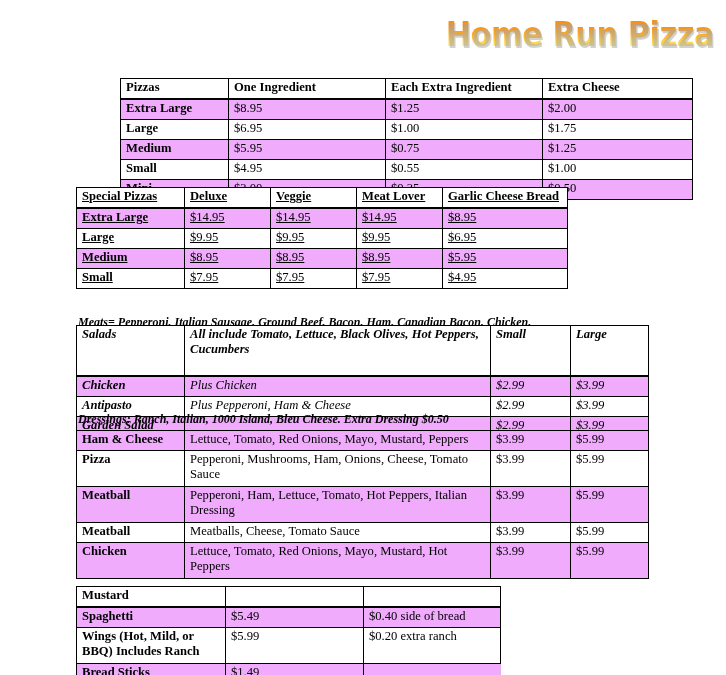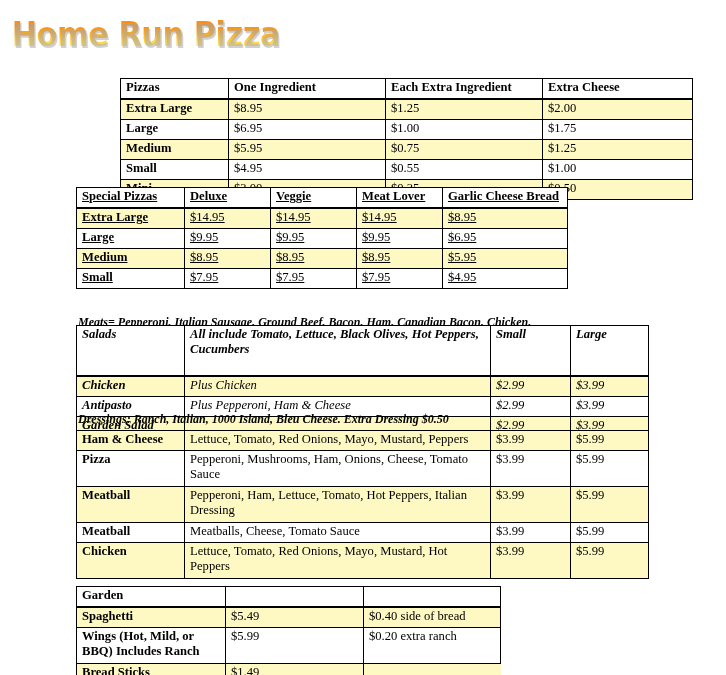--- a/index.html
+++ b/index.html
@@ -21,21 +21,21 @@
     height: 675px;
     background: #ffffff;
   }
 
   
   .title-wrap {
     position: absolute;
     left: 0;
     top: 17px;
     width: 726px;
-    text-align: left;
+    text-align: right;
   }
   .menu-title {
     display: inline-block;
     font-family: "DejaVu Sans", sans-serif;
     font-weight: bold;
     font-size: 33px;
     line-height: 36px;
     letter-spacing: -0.5px;
     transform: scaleX(0.92);
     transform-origin: center;
@@ -69,21 +69,21 @@
     background: #ffffff;
     height: 16px;
   }
   
   table.menu tr.hdr td {
     font-weight: bold;
     border-bottom: 2px solid #000000;
   }
   
   table.menu tr.shade td {
-    background: #fef9c3;
+    background: #f0abfc;
   }
   
   table.menu td.rowlabel {
     font-weight: bold;
   }
   
   table.menu td.nocell {
     border: 0;
     background: transparent;
   }
@@ -294,21 +294,21 @@
   </table>
 
   <table class="menu" id="tbl-extras">
     <colgroup>
       <col style="width:149px">
         <col style="width:138px">
         <col style="width:137px">
     </colgroup>
     <tbody>
       <tr class="hdr">
-        <td>Garden</td>
+        <td>Mustard</td>
         <td></td>
         <td></td>
       </tr>
       <tr class="shade">
         <td class="rowlabel">Spaghetti</td>
         <td>$5.49</td>
         <td>$0.40 side of bread</td>
       </tr>
       <tr>
         <td class="rowlabel" style="height:32px">Wings (Hot, Mild, or BBQ) Includes Ranch</td>

